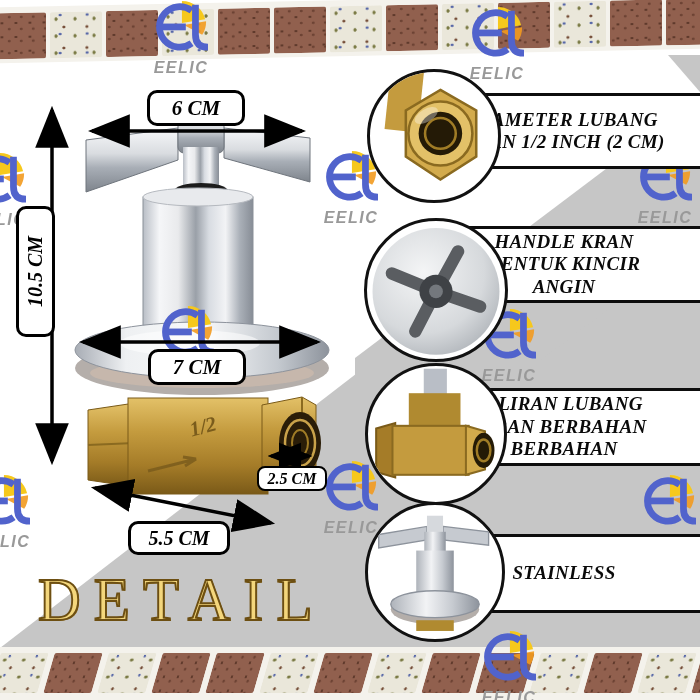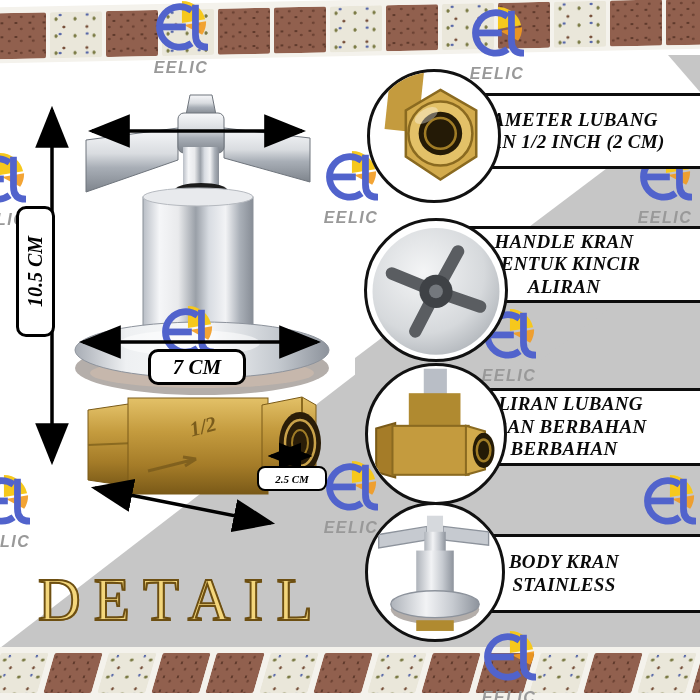--- a/index.html
+++ b/index.html
@@ -27,21 +27,21 @@
   
   .wm{position:absolute;display:flex;flex-direction:column;align-items:center;z-index:3;pointer-events:none;}
   .wm-text{color:#999;font:italic bold 16px "Liberation Sans",sans-serif;letter-spacing:1.5px;margin-top:7px;}
   
   #product{position:absolute;left:40px;top:85px;z-index:2;}
   #annot{position:absolute;left:0;top:0;z-index:4;}
   .dim{position:absolute;background:#fff;border:3px solid #000;border-radius:10px;
        display:flex;align-items:center;justify-content:center;z-index:4;white-space:nowrap;
        font:italic bold 21px "Liberation Serif",serif;color:#000;}
   #dim-height{transform:rotate(-90deg);font-size:20px;}
-  #dim-thread{font-size:11px;border-width:2.5px;border-radius:8px;}
+  #dim-thread{font-size:16px;border-width:2.5px;border-radius:8px;}
   #dim-body{font-size:20px;}
   
   .band{position:absolute;left:428px;right:0;background:#fff;border-top:3px solid #0d0d0d;
         border-bottom:3px solid #0d0d0d;z-index:5;display:flex;flex-direction:column;
         justify-content:center;align-items:center;text-align:center;}
   .band .ln{font:italic bold 19px/1.18 "Liberation Serif",serif;color:#0a0a0a;
             letter-spacing:.3px;white-space:nowrap;}
   .circ{position:absolute;background:#fff;border:3px solid #111;border-radius:50%;
         overflow:hidden;z-index:6;}
   .circ svg{width:100%;height:100%;}
@@ -169,40 +169,41 @@
         <path d="M0,0 L10,4 L0,8 Z" fill="#000"></path>
       </marker>
     </defs>
     <line x1="92" y1="131" x2="302" y2="131" stroke="#000" stroke-width="3.5" marker-start="url(#ah)" marker-end="url(#ah)"></line>
     <line x1="52" y1="110" x2="52" y2="461" stroke="#000" stroke-width="3.5" marker-start="url(#ah)" marker-end="url(#ah)"></line>
     <line x1="83" y1="342" x2="317" y2="342" stroke="#000" stroke-width="3.5" marker-start="url(#ah)" marker-end="url(#ah)"></line>
     <line x1="271" y1="456" x2="309" y2="456" stroke="#000" stroke-width="2.8" marker-start="url(#ah)" marker-end="url(#ah)"></line>
     <line x1="95" y1="488" x2="271" y2="523" stroke="#000" stroke-width="3.5" marker-start="url(#ah)" marker-end="url(#ah)"></line>
   </svg>
 
+  <div class="dim" id="dim-width" style="left:147px;top:90px;width:92px;height:30px;">6 CM</div>
   <div class="dim" id="dim-height" style="left:-30px;top:252px;width:125px;height:33px;">10.5 CM</div>
   <div class="dim" id="dim-flange" style="left:148px;top:349px;width:92px;height:30px;text-align:right;">7 CM</div>
   <div class="dim" id="dim-thread" style="left:257px;top:466px;width:66px;height:21px;">2.5 CM</div>
+  <div class="dim" id="dim-body" style="left:128px;top:521px;width:96px;height:28px;">5.5 CM</div>
 
   <div class="band" style="top:93px;height:70px;">
     <span class="ln">DIAMETER LUBANG</span>
     <span class="ln">KRAN 1/2 INCH (2 CM)</span>
   </div>
   <div class="band" style="top:226px;height:71px;">
     <span class="ln">HANDLE KRAN</span>
     <span class="ln">BENTUK KINCIR</span>
-    <span class="ln">ALIRAN</span>
+    <span class="ln">ANGIN</span>
   </div>
   <div class="band" style="top:388px;height:72px;">
     <span class="ln">ALIRAN LUBANG</span>
     <span class="ln">KRAN BERBAHAN</span>
     <span class="ln">BERBAHAN</span>
   </div>
   <div class="band" style="top:534px;height:73px;">
-    <span class="ln">BODY KRAN</span>
     <span class="ln">STAINLESS</span>
   </div>
 
   <div class="circ" style="left:367px;top:69px;width:128px;height:128px;">
     <svg viewBox="0 0 100 100">
       <rect x="14" y="-4" width="26" height="50" fill="#c49b3e" transform="rotate(6 27 20)"></rect>
       <polygon points="55,14 83,30 83,66 55,84 28,66 28,30" fill="#d3ab4c" stroke="#8a6a20" stroke-width="2"></polygon>
       <circle cx="55" cy="48" r="25" fill="#e3c168" stroke="#8a6a20" stroke-width="2"></circle>
       <circle cx="55" cy="48" r="17" fill="#241a06"></circle>
       <circle cx="55" cy="48" r="12" fill="none" stroke="#a07c26" stroke-width="2"></circle>

